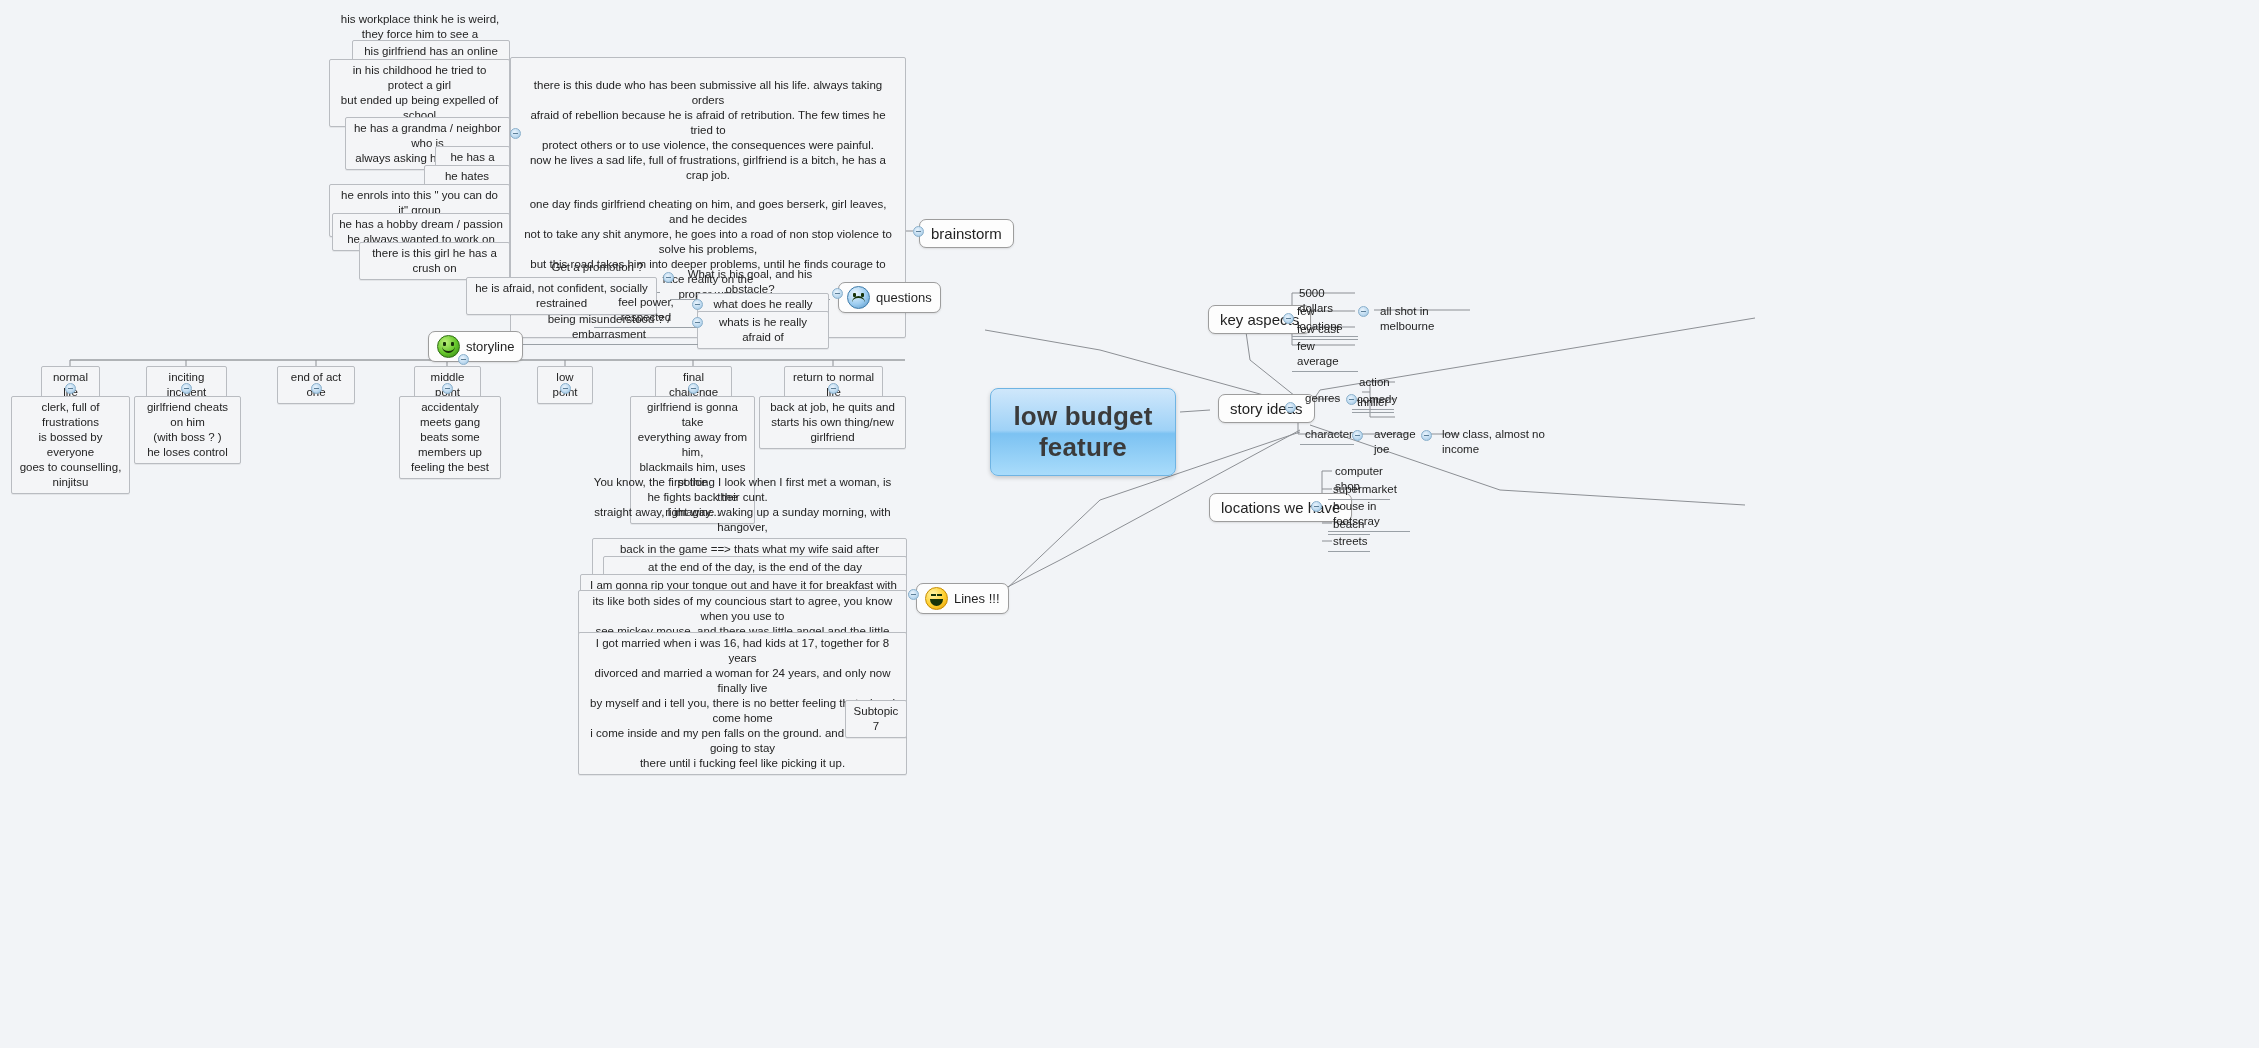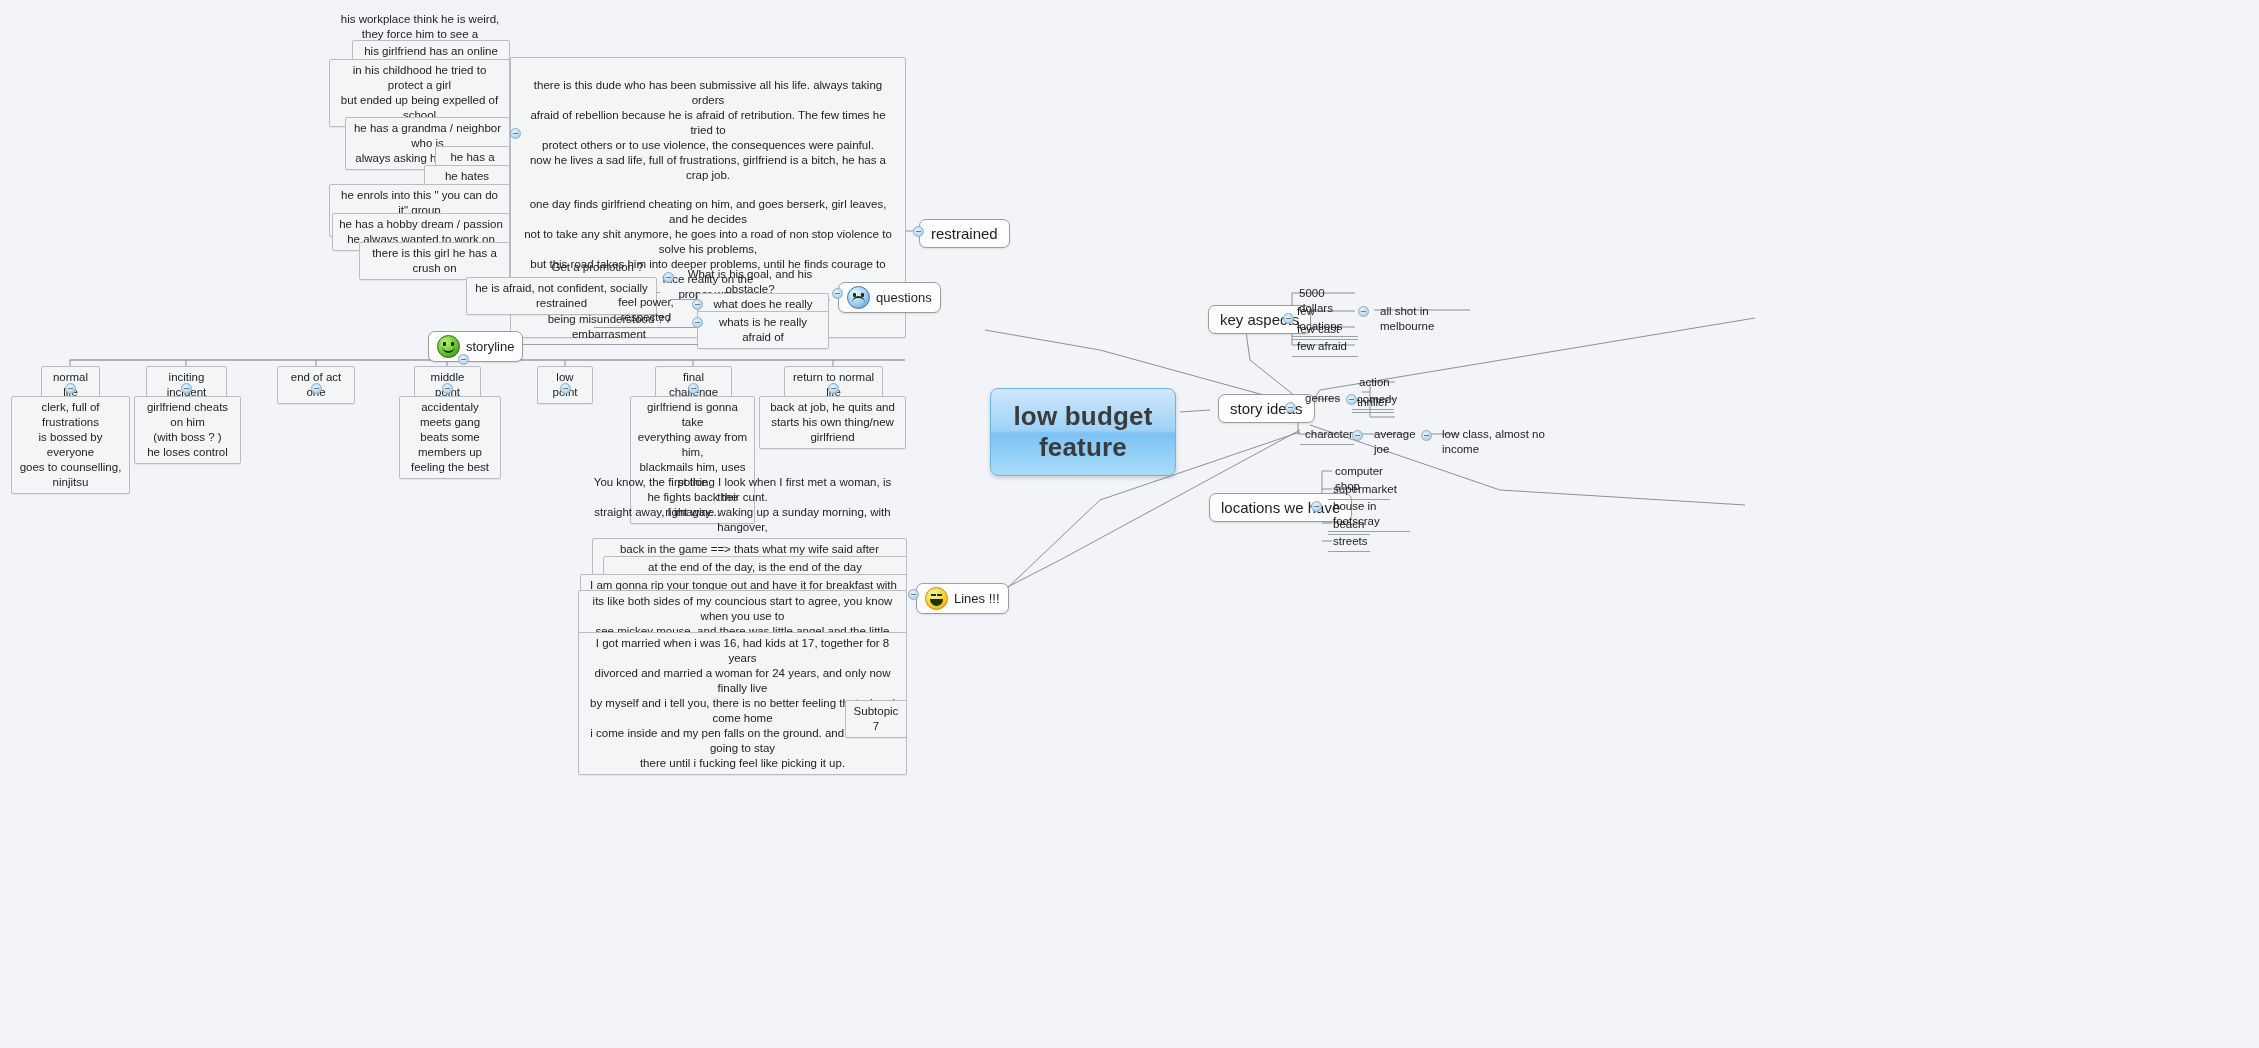--- a/index.html
+++ b/index.html
@@ -171,21 +171,21 @@
       <path d="M1322,523 L1332,523"></path>
       <path d="M1322,541 L1332,541"></path>
 
       <path d="M916,594 L908,594"></path>
     </g>
   </svg>
 
   <div class="node central" style="left:990px;top:388px;width:186px;">low budget feature</div>
 
   <div class="node branch" style="left:919px;top:219px;">
-    <span>restrained</span>
+    <span>brainstorm</span>
   </div>
   <div class="knob" style="left:913px;top:226px;"></div>
 
   <div class="node para nb" style="left:330px;top:8px;width:180px;">his workplace think he is weird,
 they force him to see a psycologist</div>
   <div class="node leaf nb" style="left:352px;top:40px;width:158px;">his girlfriend has an online lover</div>
   <div class="node leaf nb" style="left:329px;top:59px;width:181px;">in his childhood he tried to protect a girl
 but ended up being expelled of school</div>
   <div class="node leaf nb" style="left:345px;top:117px;width:165px;">he has a grandma / neighbor who is
 always asking him for favors</div>
@@ -303,21 +303,21 @@
   <div class="node leaf nb" style="left:845px;top:700px;width:62px;">Subtopic 7</div>
 
   <div class="node branch" style="left:1208px;top:305px;">
     <span>key aspects</span>
   </div>
   <div class="knob" style="left:1283px;top:313px;"></div>
 
   <div class="node uline plain" style="left:1294px;top:285px;width:62px;text-align:left;">5000 dollars</div>
   <div class="node uline" style="left:1292px;top:303px;width:66px;text-align:left;">few locations</div>
   <div class="node uline" style="left:1292px;top:321px;width:66px;text-align:left;">few cast</div>
-  <div class="node uline" style="left:1292px;top:338px;width:66px;text-align:left;">few afraid</div>
+  <div class="node uline" style="left:1292px;top:338px;width:66px;text-align:left;">few average</div>
   <div class="knob" style="left:1358px;top:306px;"></div>
   <div class="node uline plain" style="left:1375px;top:303px;width:100px;text-align:left;">all shot in melbourne</div>
 
   <div class="node branch" style="left:1218px;top:394px;">
     <span>story ideas</span>
   </div>
   <div class="knob" style="left:1285px;top:402px;"></div>
 
   <div class="node uline plain" style="left:1300px;top:390px;width:42px;text-align:left;">genres</div>
   <div class="knob" style="left:1346px;top:394px;"></div>

